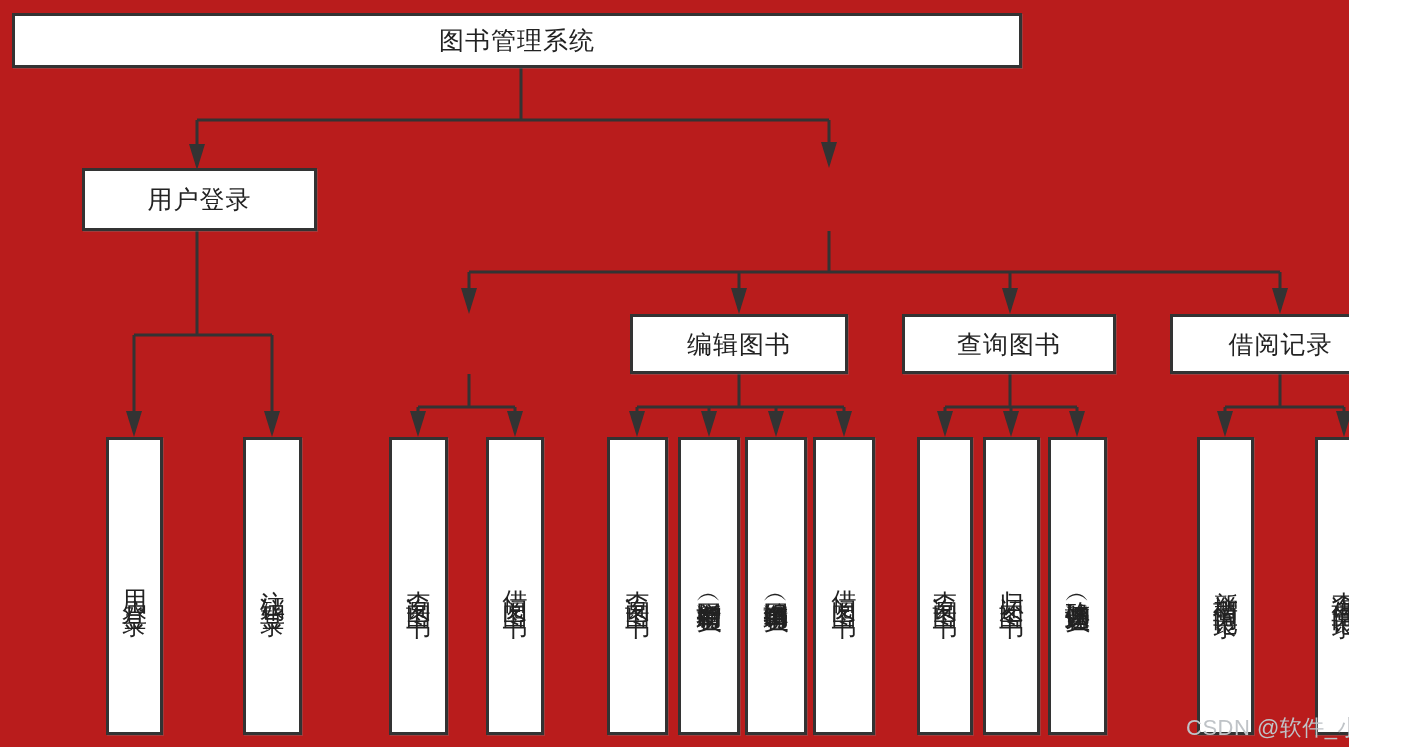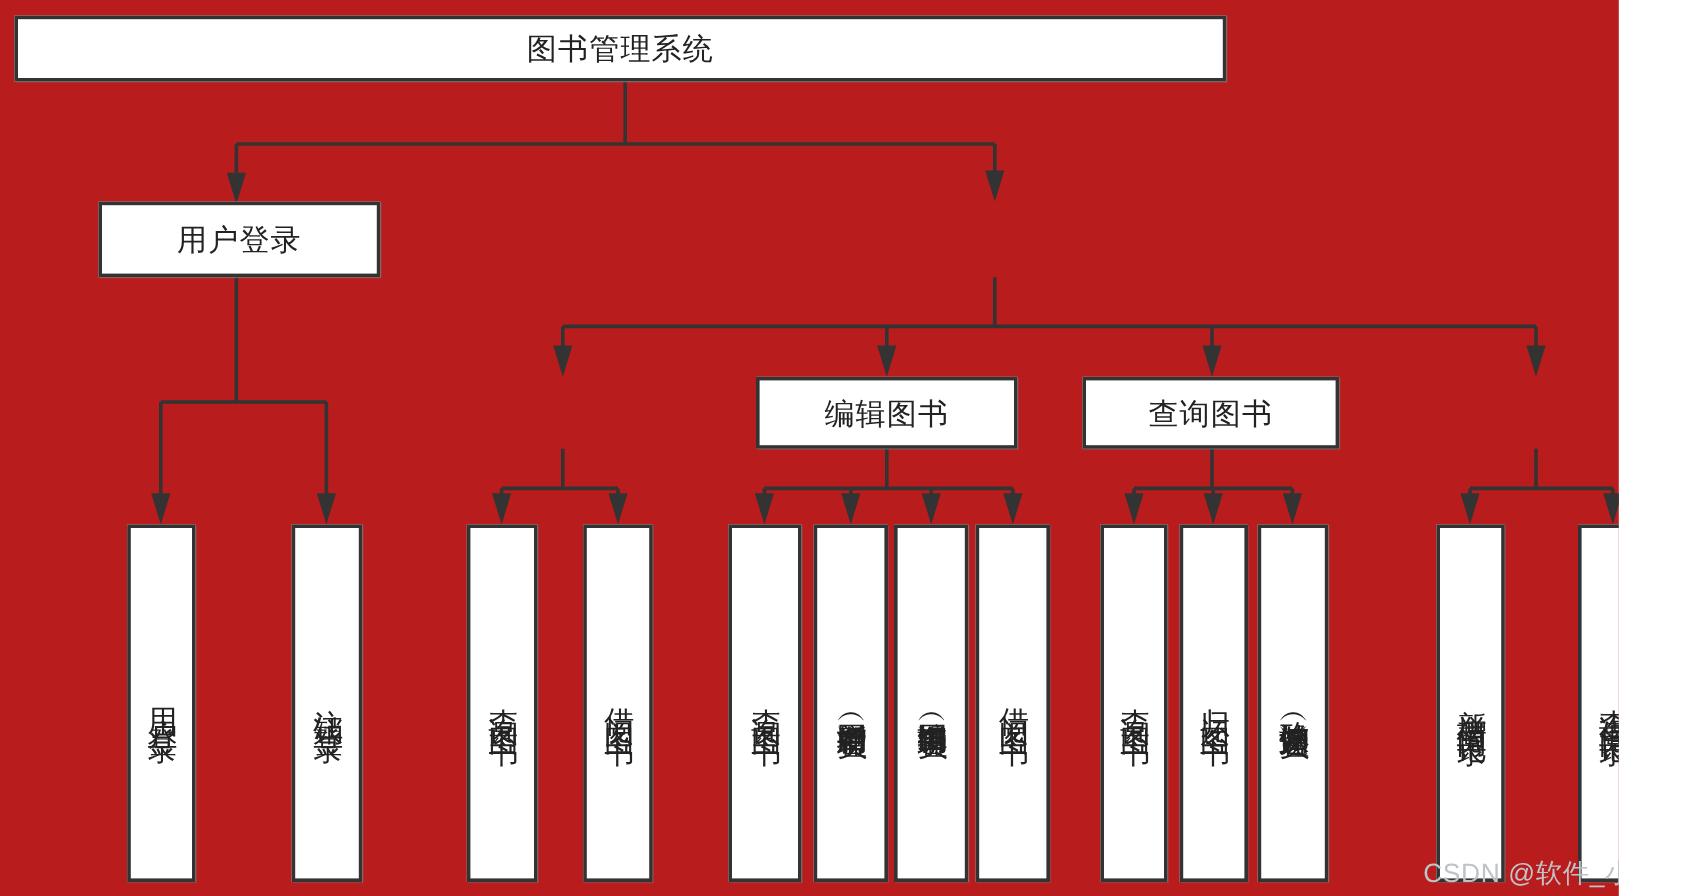--- a/index.html
+++ b/index.html
@@ -95,20 +95,21 @@
       <polygon points="1336,411 1352,411 1344,437"></polygon>
     </g>
   </svg>
 
   <div class="box h" style="left:12px;top:13px;width:1010px;height:55px">图书管理系统</div>
 
   <div class="box h" style="left:82px;top:168px;width:235px;height:63px">用户登录</div>
 
   <div class="box h" style="left:630px;top:314px;width:218px;height:60px">编辑图书</div>
   <div class="box h" style="left:902px;top:314px;width:214px;height:60px">查询图书</div>
+  <div class="box h" style="left:1170px;top:314px;width:221px;height:60px">借阅记录</div>
 
   <div class="box" style="left:106px;top:437px;width:57px;height:298px">
     <span class="v v-s">用户登录</span>
   </div>
   <div class="box" style="left:243px;top:437px;width:59px;height:298px">
     <span class="v v-s">注销登录</span>
   </div>
 
   <div class="box" style="left:389px;top:437px;width:59px;height:298px">
     <span class="v v-s">查询图书</span>

